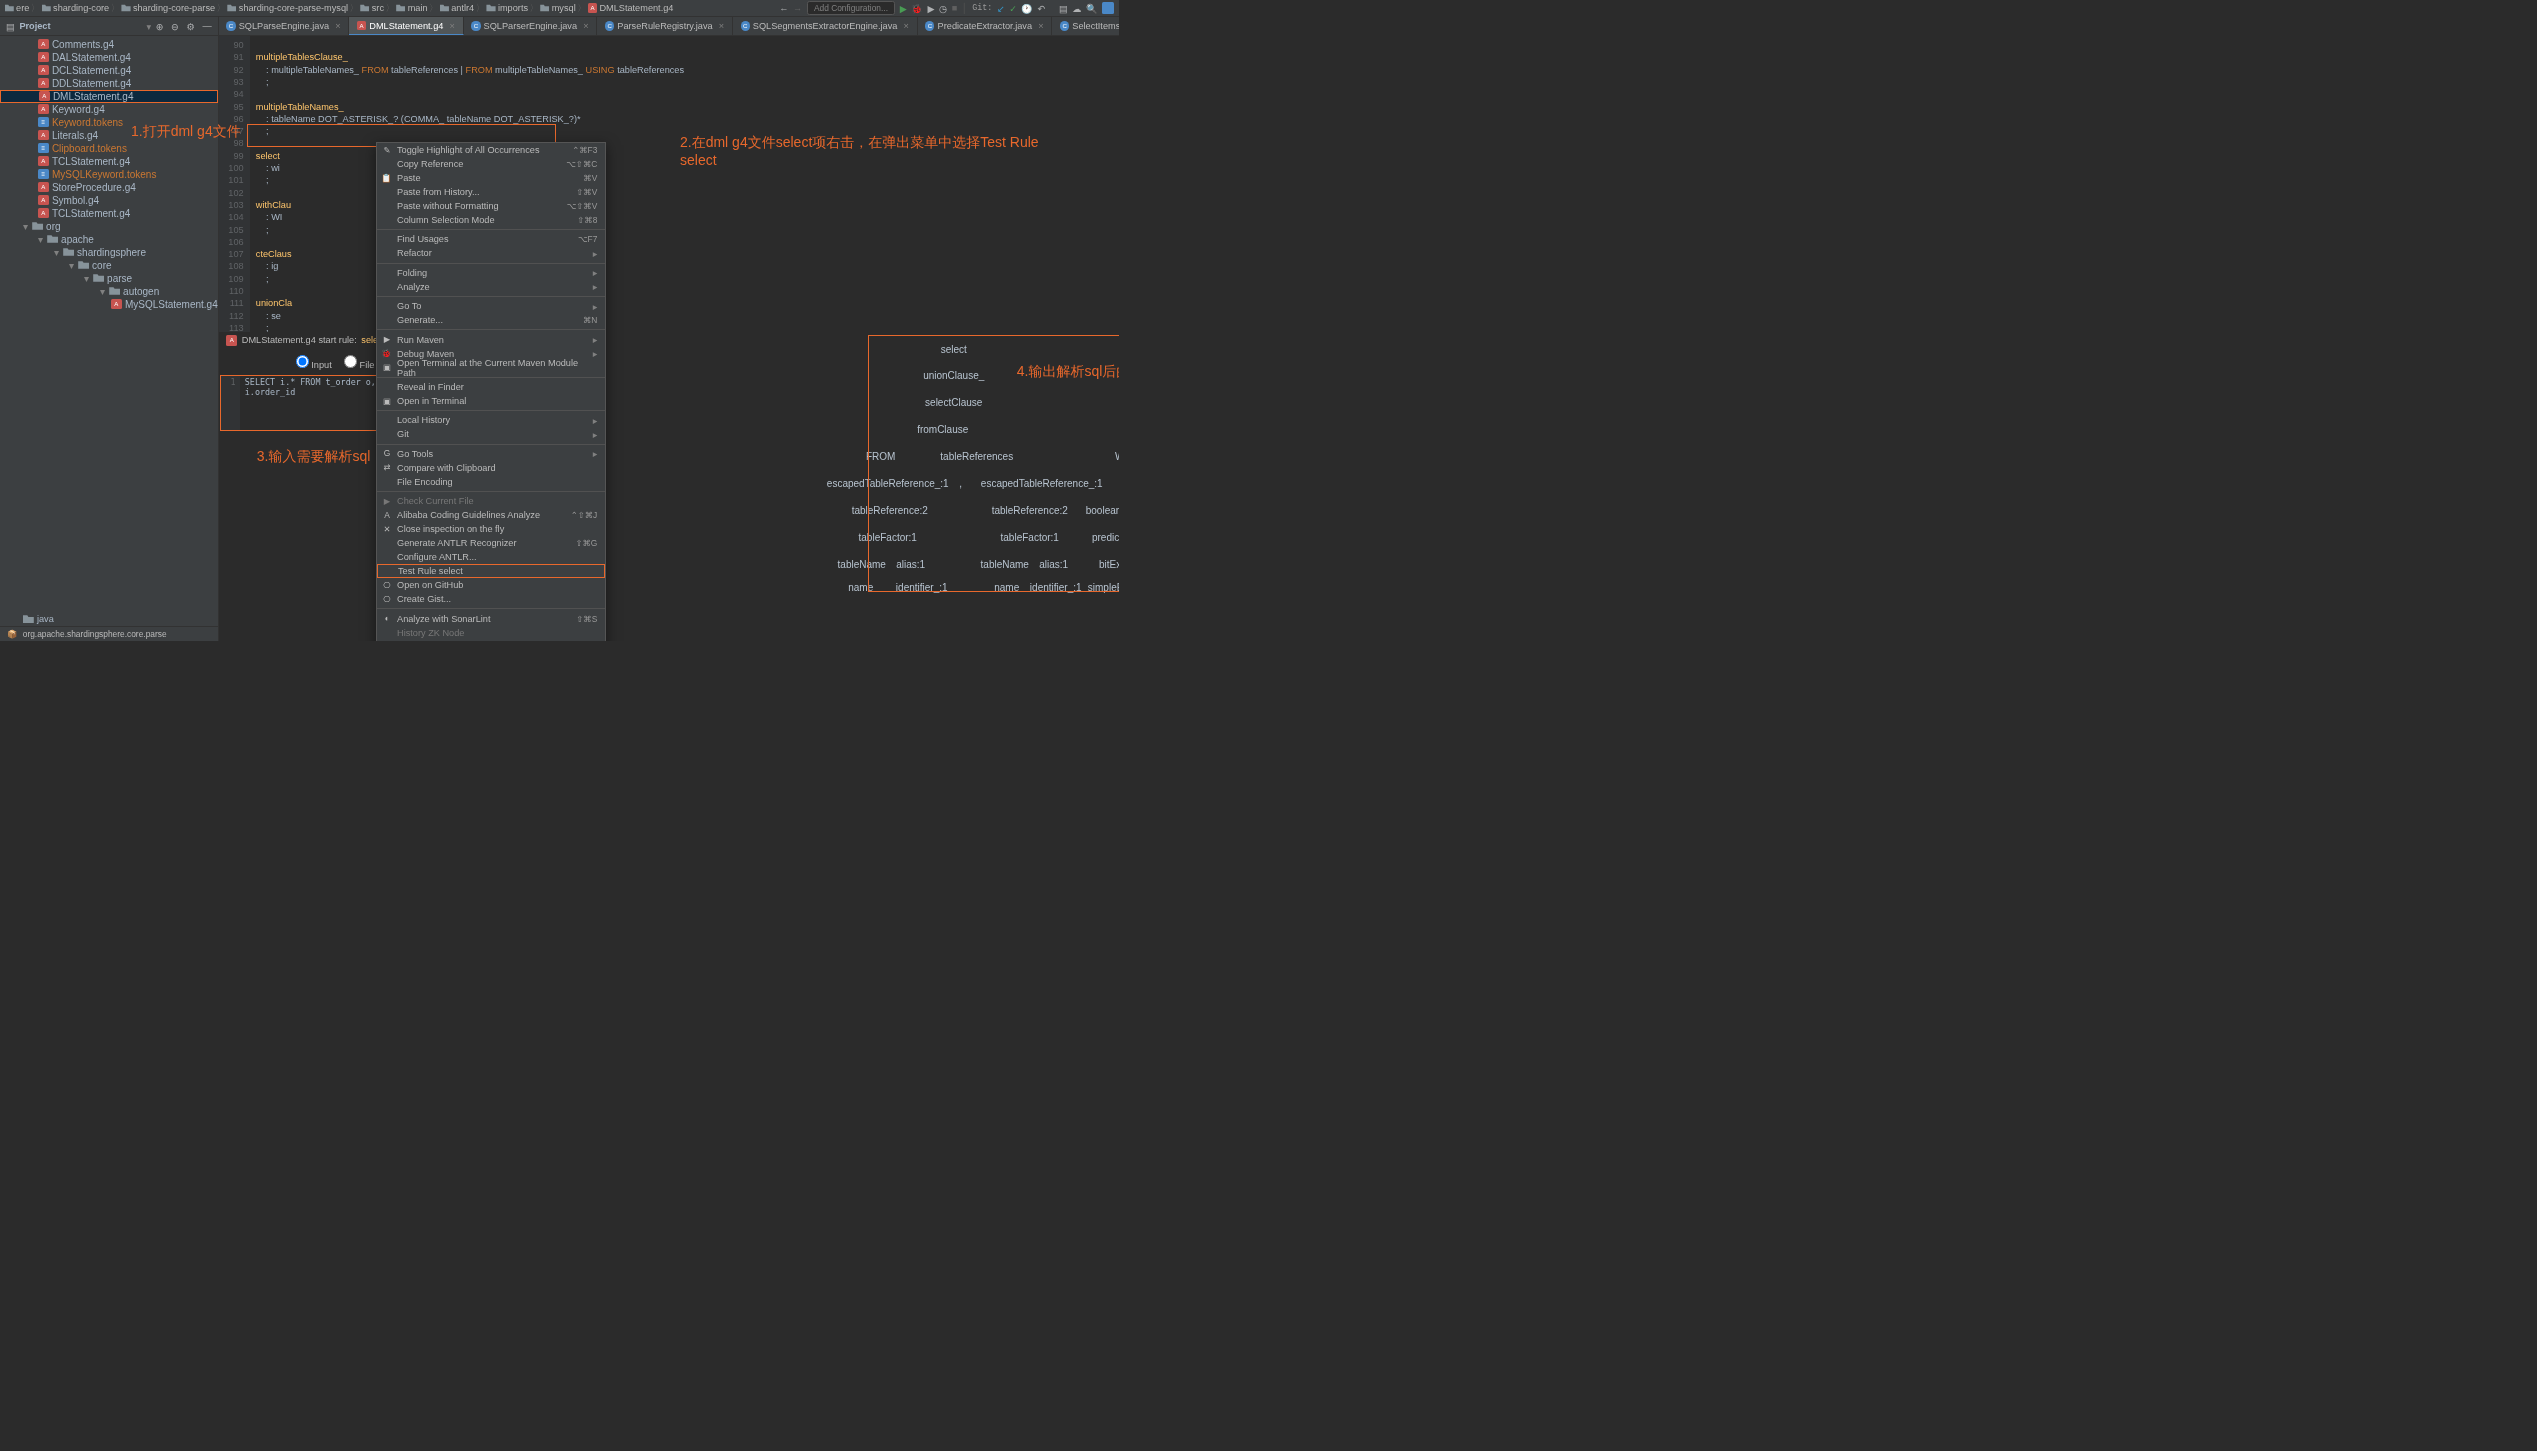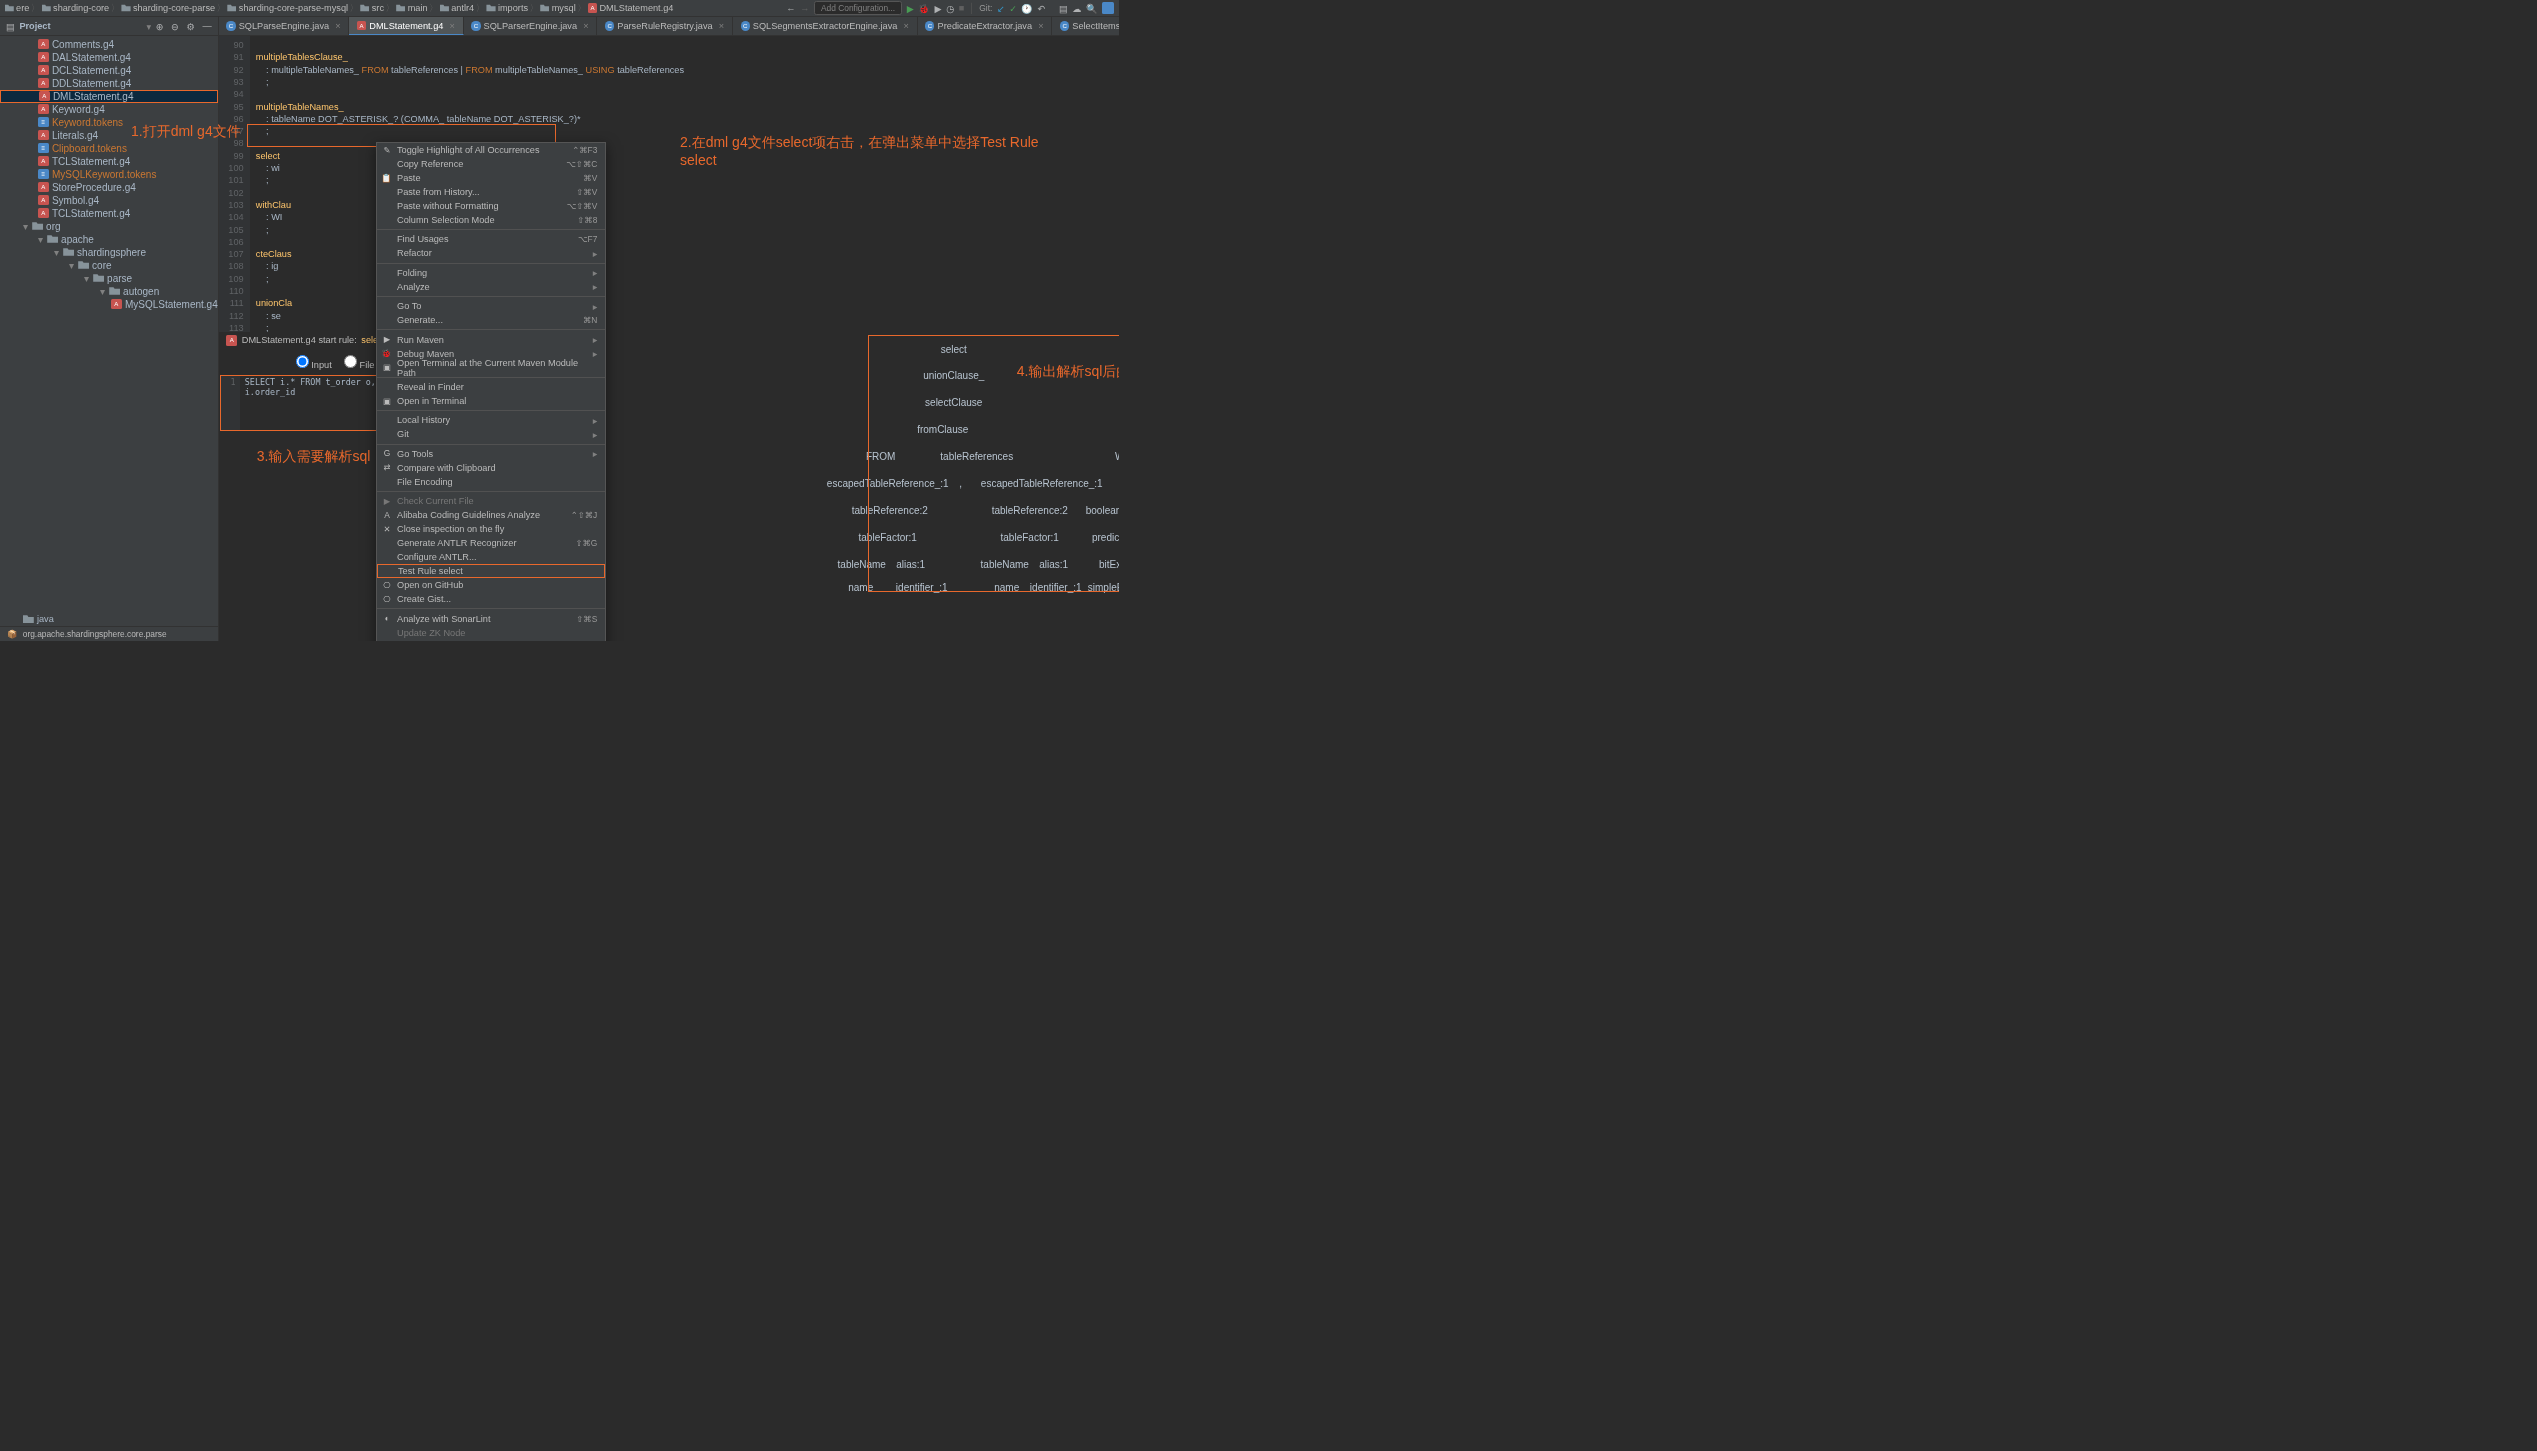--- a/index.html
+++ b/index.html
@@ -79,21 +79,21 @@
 .sql-area { display: flex; border: 1.5px solid #e8682c; margin: 1.5px; }
 .sql-code { flex: 1; font-family: Menlo, monospace; font-size: 8.4px; padding: 1.5px 4.6px; min-height: 54px; }
 
 .btm-right { flex: 1; position: relative; overflow: hidden; background: #2b2b2b; }
 .tree-viz { position: absolute; inset: 0; }
 .node { position: absolute; color: #b8c4d0; font-size: 10px; text-align: center; transform: translateX(-50%); white-space: nowrap; }
 .edge { stroke: #6a7380; stroke-width: 1; }
 
 .breadcrumb-btm { height: 15.4px; background: #3c3f41; display: flex; align-items: center; padding: 0 7.7px; gap: 4.6px; color: #bbb; font-size: 8.4px; border-top: 0.8px solid #323232; }
 
-.git-txt { color: #999; font-size: 8.4px; }
+.git-txt { color: #999; font-size: 8.4px; font-family: Liberation Mono, monospace; }
 .git-ok { color: #499c54; }
 .sync-icn { color: #3592c4; }
 </style>
 </head>
 <body>
 
 <div class="top-bar">
   <div class="breadcrumb" id="breadcrumb">
       <span class="bc-item">
         <span class="bc-icon folder-icon"></span>
@@ -575,21 +575,21 @@
       <span class="ctx-icon">⎔</span>
       <span>Create Gist...</span>
     </div>
     <div class="ctx-sep"></div>
     <div class="ctx-item">
       <span class="ctx-icon">◐</span>
       <span>Analyze with SonarLint</span>
       <span class="ctx-sc">⇧⌘S</span>
     </div>
     <div class="ctx-item disabled">
-      <span>Update ZK Node</span>
+      <span>History ZK Node</span>
     </div>
     <div class="ctx-item">
       <span>FindBugs</span>
       <span class="ctx-arrow">▸</span>
     </div>
   </div>
 
 <div class="anno" style="left:131px;top:123px">1.打开dml g4文件</div>
 <div class="anno" style="left:680px;top:134px;width:361px">2.在dml g4文件select项右击，在弹出菜单中选择Test Rule select</div>
 

